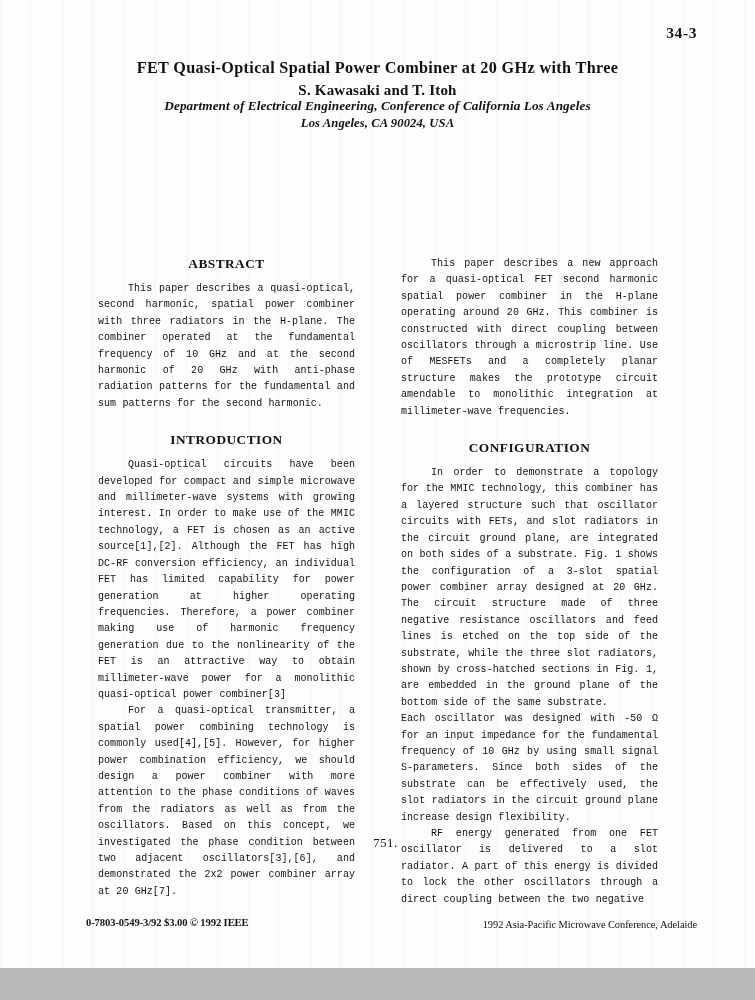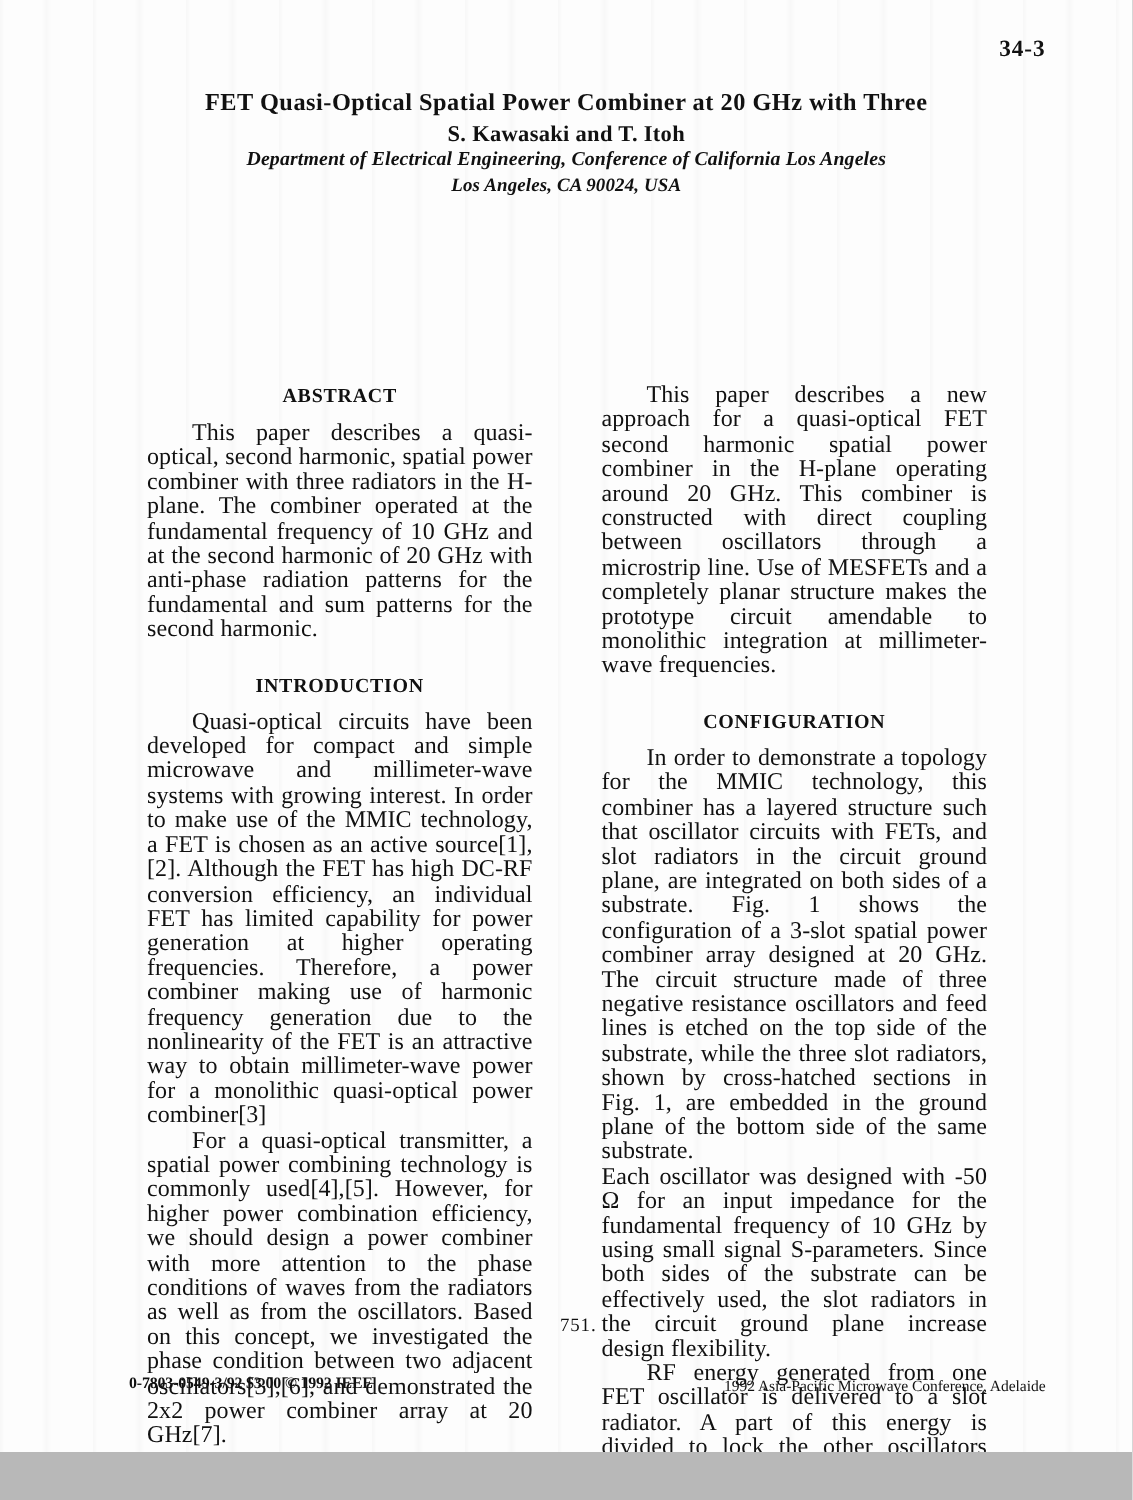--- a/index.html
+++ b/index.html
@@ -98,41 +98,41 @@
     font-family: "Liberation Serif", serif;
     font-size: 13.3px;
     letter-spacing: 0.5px;
     margin: 0 0 9px 0;
   }
   .section-head.spaced-top {
     margin-top: 20px;
   }
   p.body {
     margin: 0;
-    font-family: Liberation Serif, serif;
-    font-size: 16px;
+    font-family: Liberation Mono, monospace;
+    font-size: 10px;
     line-height: 16.4px;
     text-align: justify;
     text-justify: inter-word;
     letter-spacing: 0.05px;
     word-spacing: 0.2px;
   }
   p.body.indent {
     text-indent: 30px;
   }
   p.body.tight {
     text-align: justify;
   }
 
   
   .page-number {
     position: absolute;
     left: 0;
     right: 0;
-    top: 876px;
+    top: 836px;
     text-align: center;
     font-family: "Liberation Serif", serif;
     font-size: 12.6px;
     letter-spacing: 0.6px;
     padding-left: 16px;
   }
   .footer-left {
     position: absolute;
     left: 86px;
     top: 917px;

